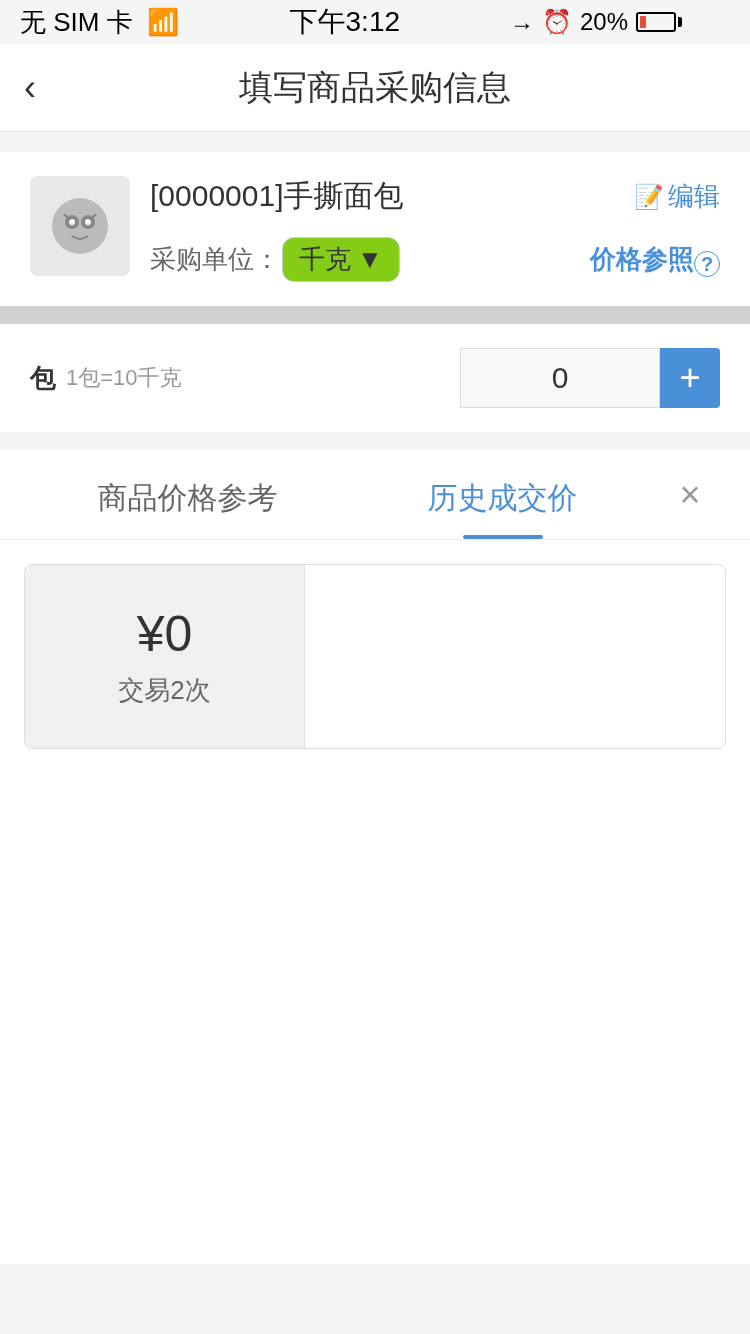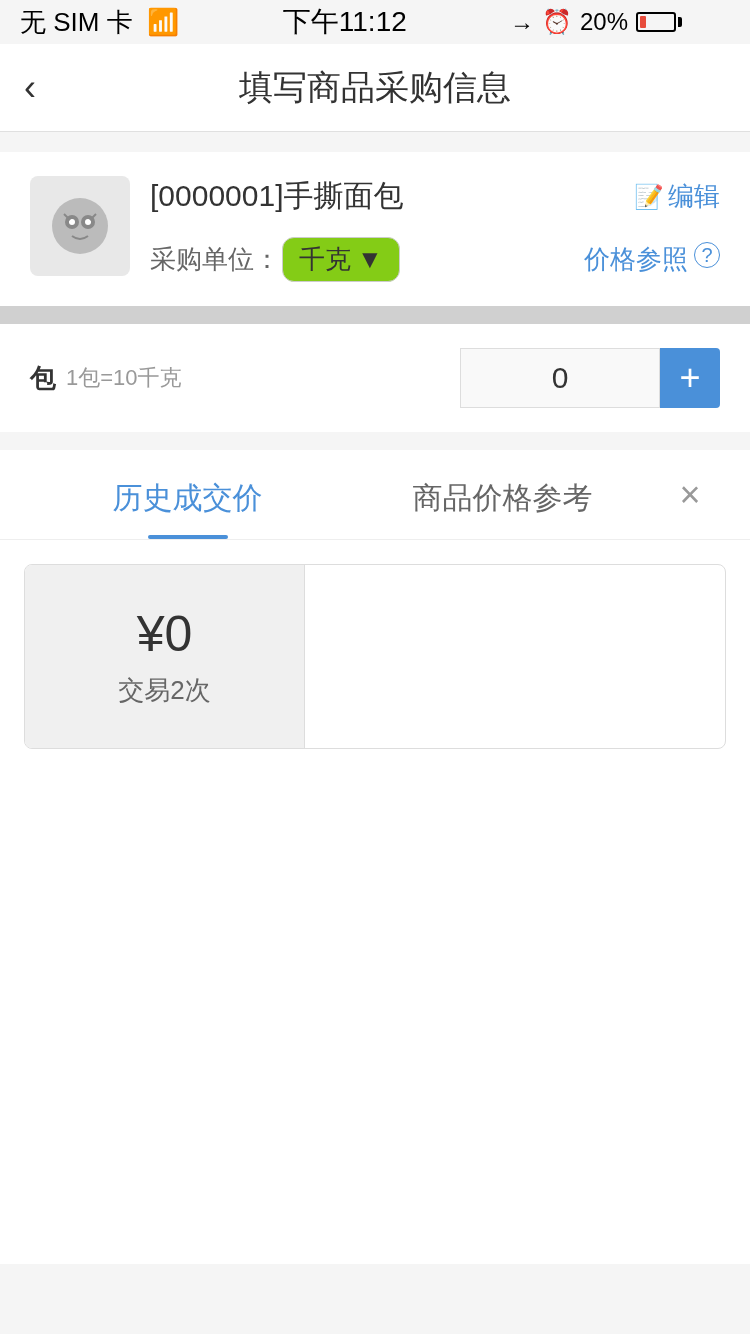--- a/index.html
+++ b/index.html
@@ -159,23 +159,23 @@
       background: #84cc16;
       display: flex;
       align-items: center;
       gap: 6px;
       cursor: pointer;
     }
     .price-ref {
       font-size: 26px;
       color: #4a90d9;
       display: flex;
-      align-items: flex-start;
-      gap: 6px;
-      cursor: pointer;
+      align-items: flex-end;
+      cursor: pointer;
+      font-weight: bold;
     }
 
     
     .divider-gray {
       width: 750px;
       height: 18px;
       background: #d0d0d0;
     }
 
     
@@ -324,21 +324,21 @@
     .content-area {
       background: #fff;
       min-height: 700px;
     }
   </style>
 </head>
 <body>
 
 <div class="status-bar">
   <div class="status-left">无 SIM 卡 &nbsp;📶</div>
-  <div class="status-center">下午11:12</div>
+  <div class="status-center">下午3:12</div>
   <div class="status-right">
     <span>→</span>
     <span>⏰</span>
     <span>20%</span>
     <span class="battery-icon">
       <span class="battery-body">
         <span class="battery-fill"></span>
       </span>
       <span class="battery-tip"></span>
     </span>
@@ -396,22 +396,22 @@
     <span class="unit-sub">1包=10千克</span>
   </div>
   <div class="qty-control">
     <input class="qty-input" type="text" value="0" style="">
     <button class="qty-plus">+</button>
   </div>
 </div>
 
 <div class="tab-panel">
   <div class="tab-bar">
+    <div class="tab-item">商品价格参考</div>
     <div class="tab-item active">历史成交价</div>
-    <div class="tab-item">商品价格参考</div>
     <div class="tab-close">×</div>
   </div>
 
   <div class="content-area">
     <div class="trade-card">
       <div class="trade-left">
         <div class="trade-price">¥0</div>
         <div class="trade-count">交易2次</div>
       </div>
     </div>

